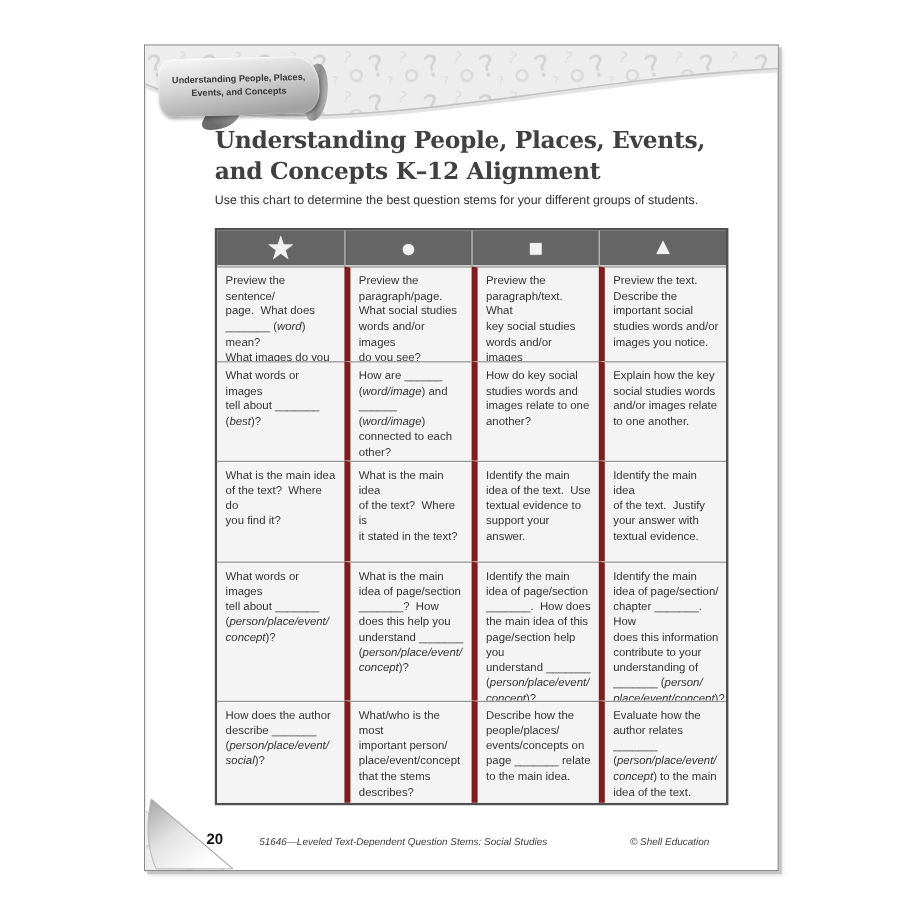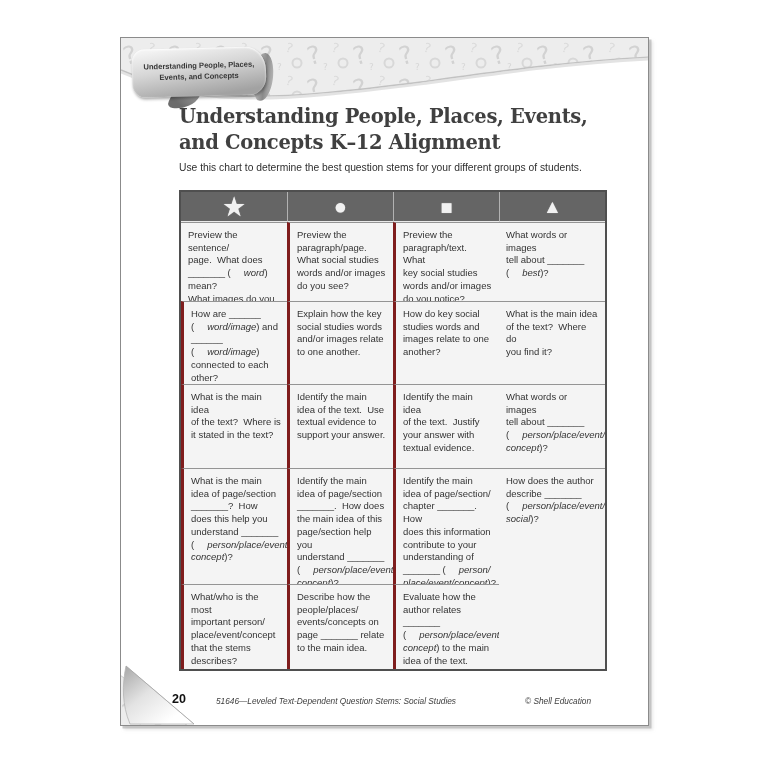--- a/index.html
+++ b/index.html
@@ -62,24 +62,24 @@
   }
   .hcell:first-child { border-left:none; }
   .shape { color:#f1f1f1; line-height:28px; text-shadow:0 0 1px rgba(255,255,255,.6); }
   .shape-star { font-size:27px; }
   .shape-circle { font-size:22px; }
   .shape-square { font-size:20px; }
   .shape-triangle { font-size:19px; }
   .cell {
     padding:6px 6px 4px 7px; font-size:9.5px; line-height:1.34; color:#333333;
     white-space:pre-wrap; overflow:hidden;
-    border-left:3px solid #7f1d1d; border-top:1px solid #949494; background:#f4f4f4;
+    border-left:5px solid #7f1d1d; border-top:1px solid #949494; background:#f4f4f4;
   }
   .cell.c0 { border-left:none; }
-  .cell i { font-style:italic;margin-left:13px; }
+  .cell i { font-style:italic; }
 
   
   .footer-num { position:absolute; left:51px; top:654px; font-size:12.5px; font-weight:bold; color:#111111; }
   .footer-book { position:absolute; left:95px; top:658px; font-size:8.3px; font-style:italic; color:#3d3d3d;text-align:center; }
   .footer-pub { position:absolute; left:404px; top:658px; font-size:8.3px; font-style:italic; color:#3d3d3d; }
 </style>
 </head>
 <body>
 
 <div class="canvas">
@@ -136,37 +136,42 @@
       <div class="cell">Preview the
 paragraph/page.
 What social studies
 words and/or images
 do you see?</div>
       <div class="cell">Preview the
 paragraph/text.  What
 key social studies
 words and/or images
 do you notice?</div>
+      <div class="cell">Preview the text.
+Describe the
+important social
+studies words and/or
+images you notice.</div>
 
       <div class="cell c0">What words or images
 tell about _______
 (<i>best</i>)?</div>
       <div class="cell">How are ______
 (<i>word/image</i>) and
 ______ (<i>word/image</i>)
 connected to each
 other?</div>
+      <div class="cell">How do key social
+studies words and
+images relate to one
+another?</div>
       <div class="cell">Explain how the key
 social studies words
 and/or images relate
 to one another.</div>
-      <div class="cell">How do key social
-studies words and
-images relate to one
-another?</div>
 
       <div class="cell c0">What is the main idea
 of the text?  Where do
 you find it?</div>
       <div class="cell">What is the main idea
 of the text?  Where is
 it stated in the text?</div>
       <div class="cell">Identify the main
 idea of the text.  Use
 textual evidence to

